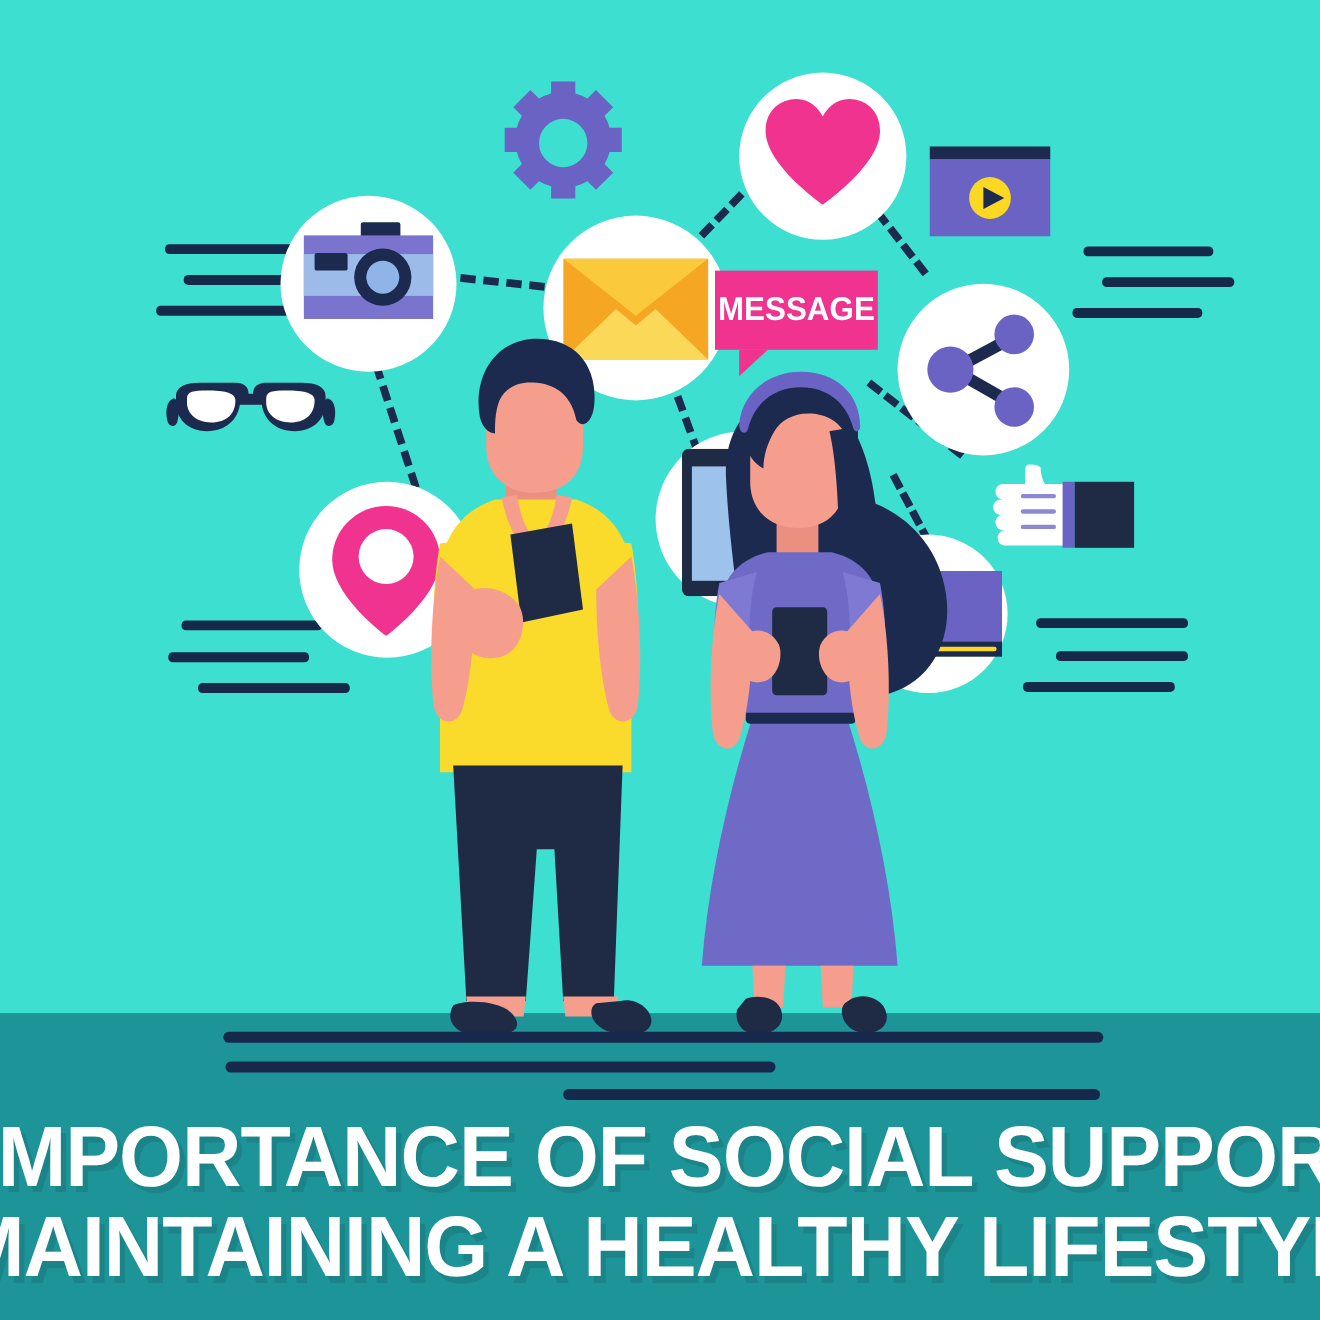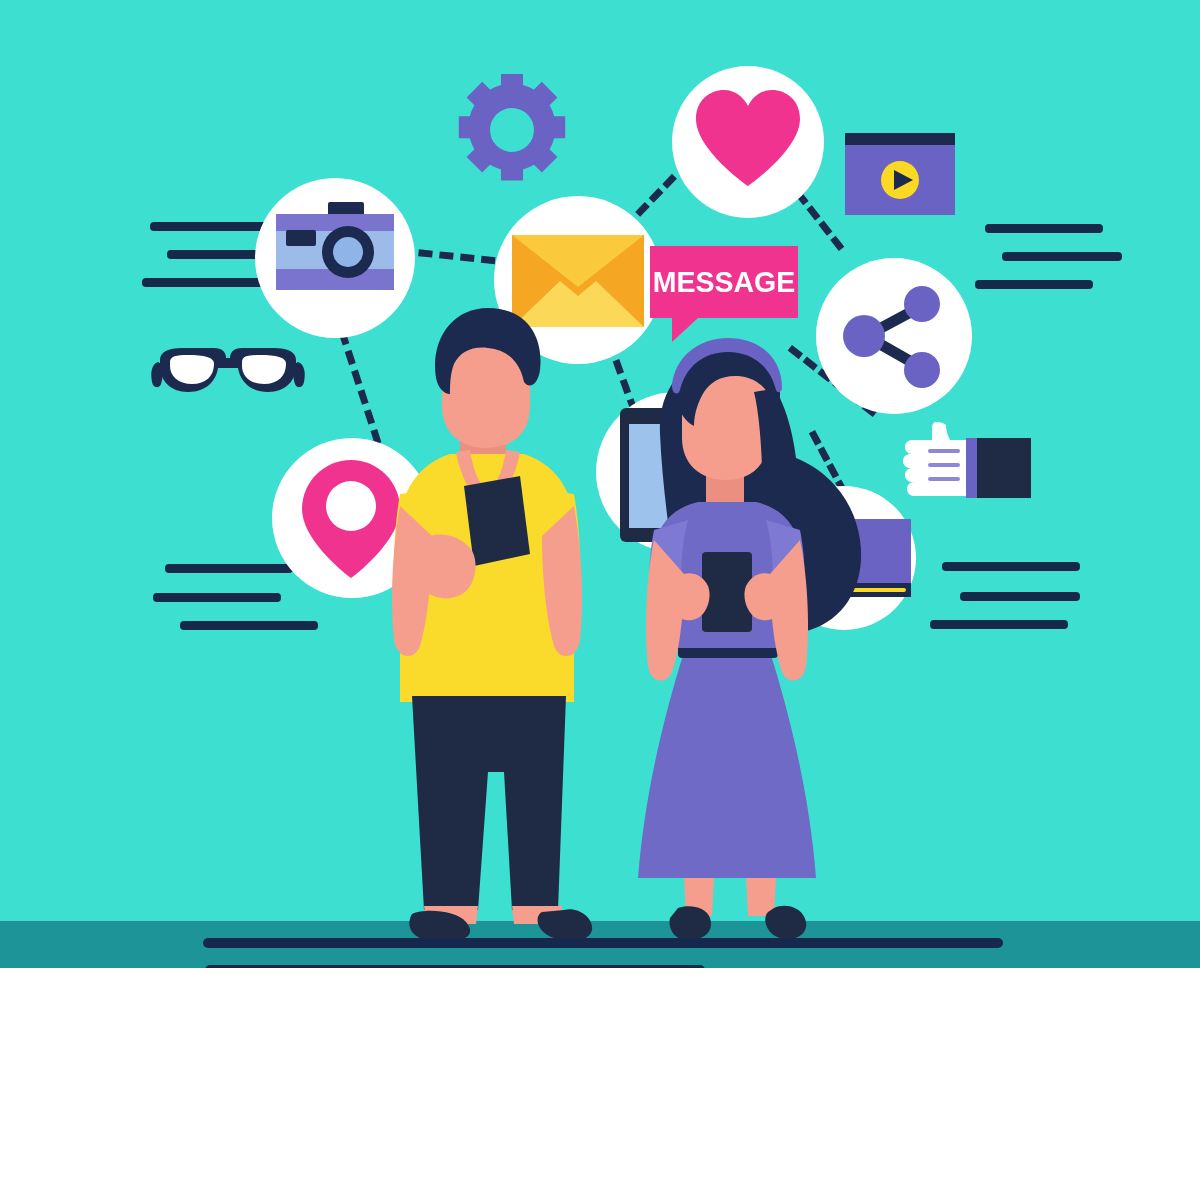--- a/index.html
+++ b/index.html
@@ -3,21 +3,21 @@
 <meta charset="utf-8">
 <style>
   html, body {
     margin: 0;
     padding: 0;
     background: #ffffff;
   }
   #stage {
     position: relative;
     width: 1200px;
-    height: 968px;
+    height: 1200px;
     overflow: hidden;
     font-family: "Liberation Sans", sans-serif;
     background: #3ddfd1;
   }
 
   
   #sky {
     position: absolute; left: 0; top: 0; width: 1200px; height: 921px;
     background: #3ddfd1;
   }

